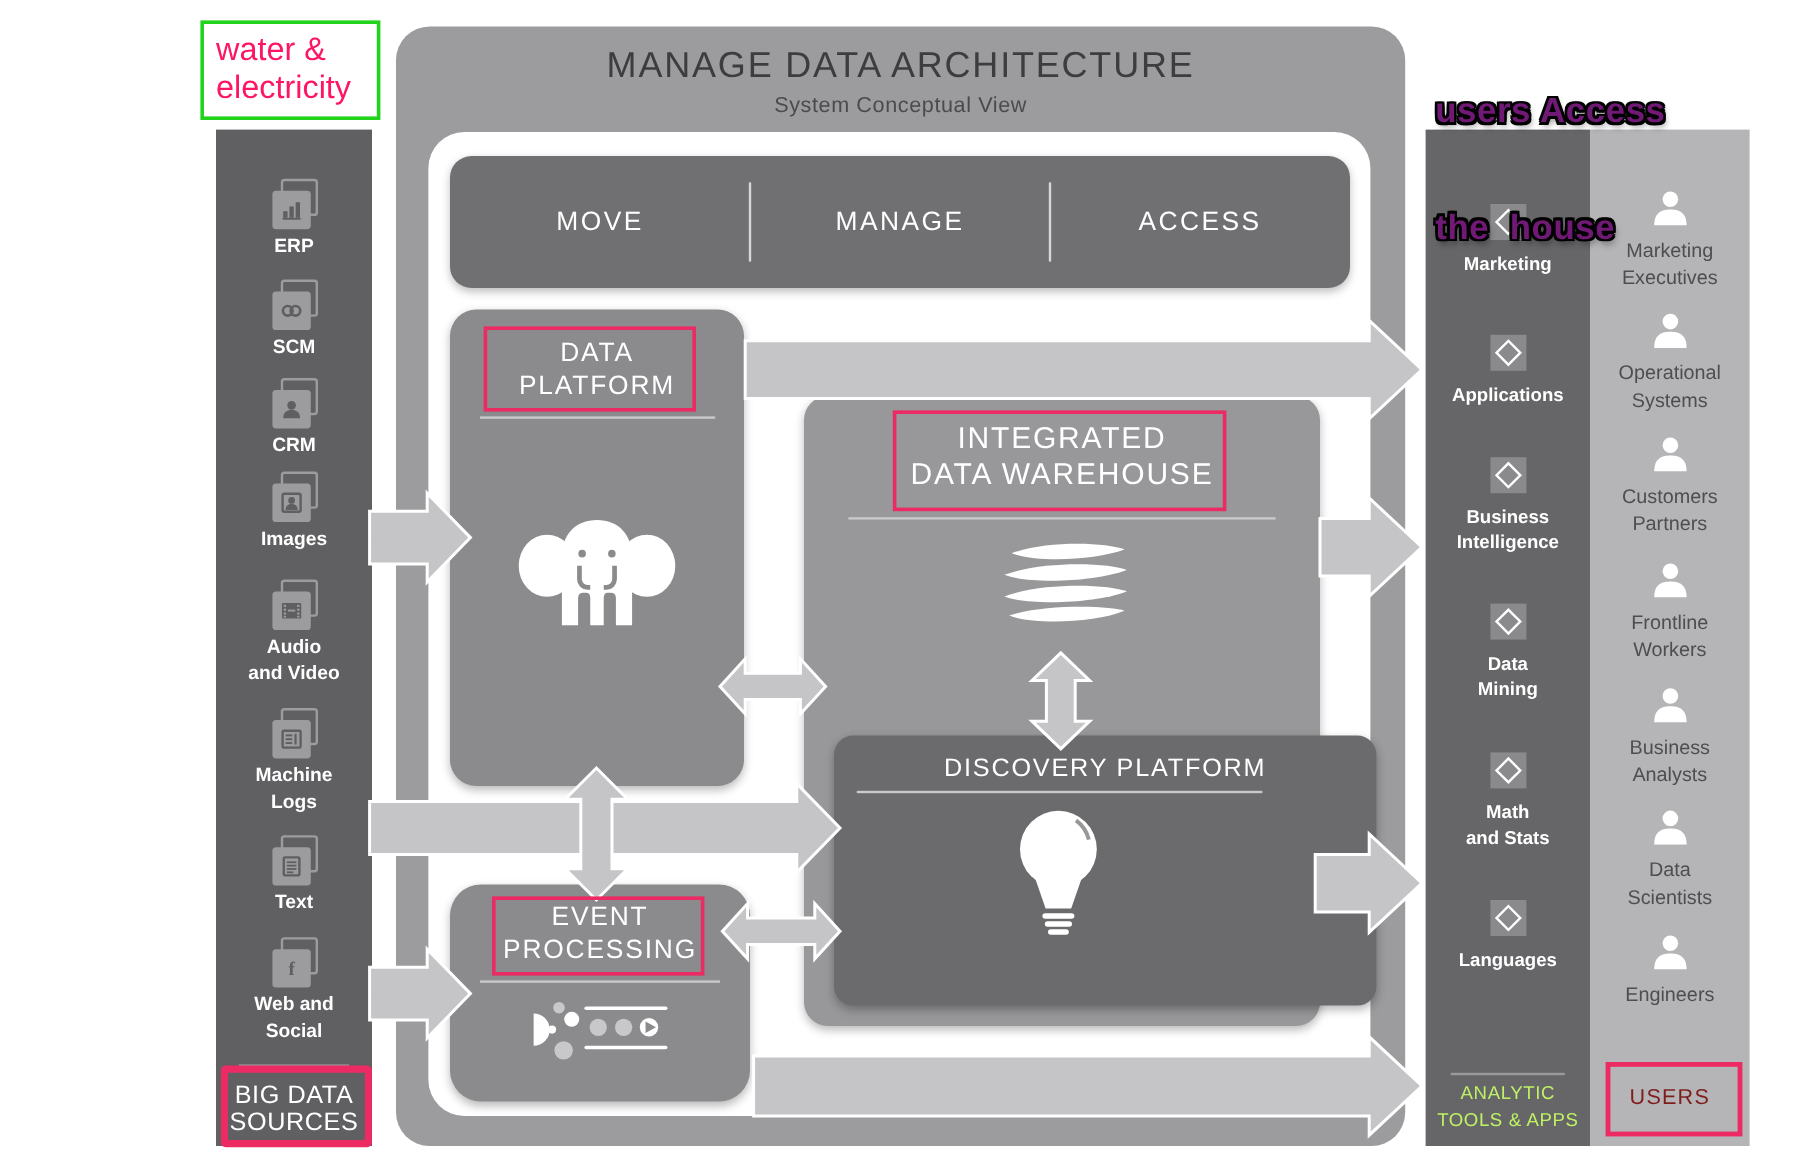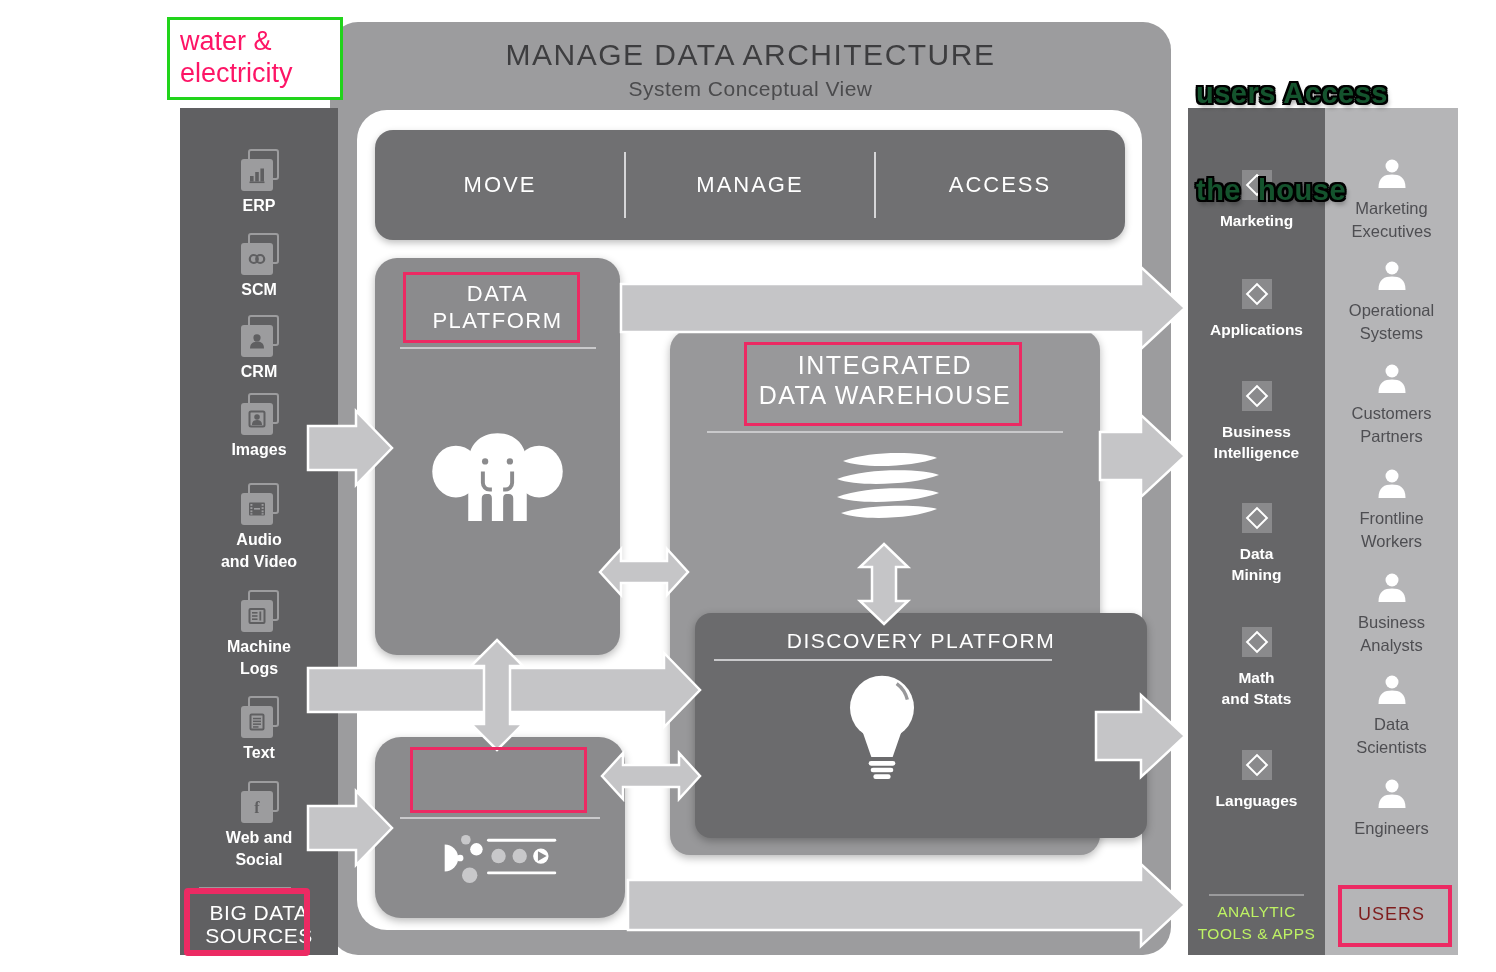--- a/index.html
+++ b/index.html
@@ -1,35 +1,35 @@
 <!DOCTYPE html>
 <html><head>
 <meta charset="utf-8">
 <style>
   html,body{margin:0;padding:0;background:#fff;}
   .stage{position:relative;width:1496px;height:972px;background:#ffffff;
          font-family:"Liberation Sans",sans-serif;overflow:hidden;}
   .abs{position:absolute;}
 
   
-  .anno-water{position:absolute;left:167px;top:17px;width:176px;height:83px;
+  .anno-water{position:absolute;left:167px;top:17px;width:150px;height:83px;
     border:3px solid #21d41b;background:#fff;box-sizing:border-box;
     color:#fd1566;font-size:27px;line-height:1.2;font-weight:500;padding:5px 0 0 10px;}
-  .anno-green{position:absolute;left:1196px;top:12px;color:#14532d;font-size:29px;
+  .anno-green{position:absolute;left:1196px;top:12px;color:#701a75;font-size:29px;
     font-weight:bold;line-height:1.12;white-space:pre;letter-spacing:.5px;
     text-shadow:-2px -2px 0 #000,2px -2px 0 #000,-2px 2px 0 #000,2px 2px 0 #000,
                 -2px 0 0 #000,2px 0 0 #000,0 -2px 0 #000,0 2px 0 #000,2px 4px 5px rgba(0,0,0,.45);}
 
   
   .main-panel{position:absolute;left:330px;top:22px;width:841px;height:933px;
     background:#9c9c9e;border-radius:28px;}
   .main-title{position:absolute;left:0;right:0;top:16px;text-align:center;
     color:#3d3d3f;font-size:30px;letter-spacing:1.5px;font-weight:500;}
   .main-subtitle{position:absolute;left:0;right:0;top:55px;text-align:center;
-    color:#4b4b4d;font-size:21px;letter-spacing:.5px;}
+    color:#4b4b4d;font-size:18px;letter-spacing:.5px;}
   .inner-panel{position:absolute;left:27px;top:88px;width:785px;height:820px;
     background:#ffffff;border-radius:30px;}
 
   
   .bar-mma{position:absolute;left:375px;top:130px;width:750px;height:110px;
     background:#707072;border-radius:18px;display:flex;align-items:stretch;
     box-shadow:0 3px 7px rgba(0,0,0,.25);}
   .bar-cell{width:250px;display:flex;align-items:center;justify-content:center;
     color:#fff;font-size:22px;letter-spacing:2px;font-weight:500;position:relative;}
   .bar-sep{position:absolute;right:0;top:22px;bottom:22px;width:2px;background:#d6d6d8;}
@@ -38,21 +38,21 @@
   .fbox{position:absolute;box-shadow:0 3px 8px rgba(0,0,0,.28);}
   .box-dp{left:375px;top:258px;width:245px;height:397px;background:#8b8b8d;border-radius:22px;}
   .box-idw{left:670px;top:330px;width:430px;height:525px;background:#98989a;border-radius:20px;}
   .box-disc{left:695px;top:613px;width:452px;height:225px;background:#6b6b6d;border-radius:16px;}
   .box-ep{left:375px;top:737px;width:250px;height:181px;background:#8b8b8d;border-radius:26px;}
   .box-title{position:absolute;left:0;right:0;text-align:center;color:#fff;
     font-weight:500;letter-spacing:1.5px;}
   .box-rule{position:absolute;height:2px;background:#c9c9cb;}
 
   
-  .sidebar-left{position:absolute;left:180px;top:108px;width:130px;height:847px;background:#606062;padding-left:28px;}
+  .sidebar-left{position:absolute;left:180px;top:108px;width:130px;height:847px;background:#606062;}
   .sidebar-tools{position:absolute;left:1188px;top:108px;width:137px;height:847px;background:#666668;}
   .col-users{position:absolute;left:1325px;top:108px;width:133px;height:847px;background:#b5b5b7;}
 
   .ls-item,.tool-item,.user-item{position:absolute;left:0;right:0;text-align:center;}
   .ls-label{margin-top:4px;color:#fff;font-weight:bold;font-size:16px;line-height:22px;}
   .tool-label{margin-top:10px;color:#fff;font-weight:bold;font-size:15.5px;line-height:21px;}
   .user-label{margin-top:5px;color:#4e4e52;font-weight:500;font-size:16.5px;line-height:23px;}
 
   
   .dicon{position:relative;width:48px;height:42px;margin:0 auto;}
@@ -140,20 +140,24 @@
       <circle cx="30" cy="26" r="24" fill="#fff"></circle>
       <path d="M14 40 L22 63 H38 L46 40 Z" fill="#fff"></path>
       <rect x="20" y="66" width="20" height="3.5" rx="1.75" fill="#fff"></rect>
       <rect x="21.5" y="71" width="17" height="3.5" rx="1.75" fill="#fff"></rect>
       <rect x="23.5" y="76" width="13" height="3.5" rx="1.75" fill="#fff"></rect>
       <path d="M41 8 A21 21 0 0 1 49 20" stroke="#98989a" stroke-width="2.5" fill="none"></path>
     </svg>
   </div>
 
   <div class="fbox box-ep">
+    <div class="box-title" style="top:13px;font-size:22px;line-height:27px">
+      <div>EVENT</div>
+      <div>PROCESSING</div>
+    </div>
     <div class="box-rule" style="left:25px;top:80px;width:200px"></div>
     <svg class="abs" style="left:62px;top:95px" width="125" height="52" viewBox="0 0 130 54">
       <path d="M8 13 A14 14 0 0 1 8 41 Z" fill="#fff"></path>
       <circle cx="30" cy="8" r="5" fill="#c8c8ca"></circle>
       <circle cx="41" cy="18" r="6.5" fill="#fff"></circle>
       <circle cx="24" cy="27" r="3.5" fill="#fff"></circle>
       <circle cx="34" cy="45" r="8" fill="#c8c8ca"></circle>
       <rect x="52" y="7" width="72" height="3" rx="1.5" fill="#fff"></rect>
       <rect x="52" y="41" width="72" height="3" rx="1.5" fill="#fff"></rect>
       <circle cx="64" cy="25" r="7.5" fill="#c8c8ca"></circle>

